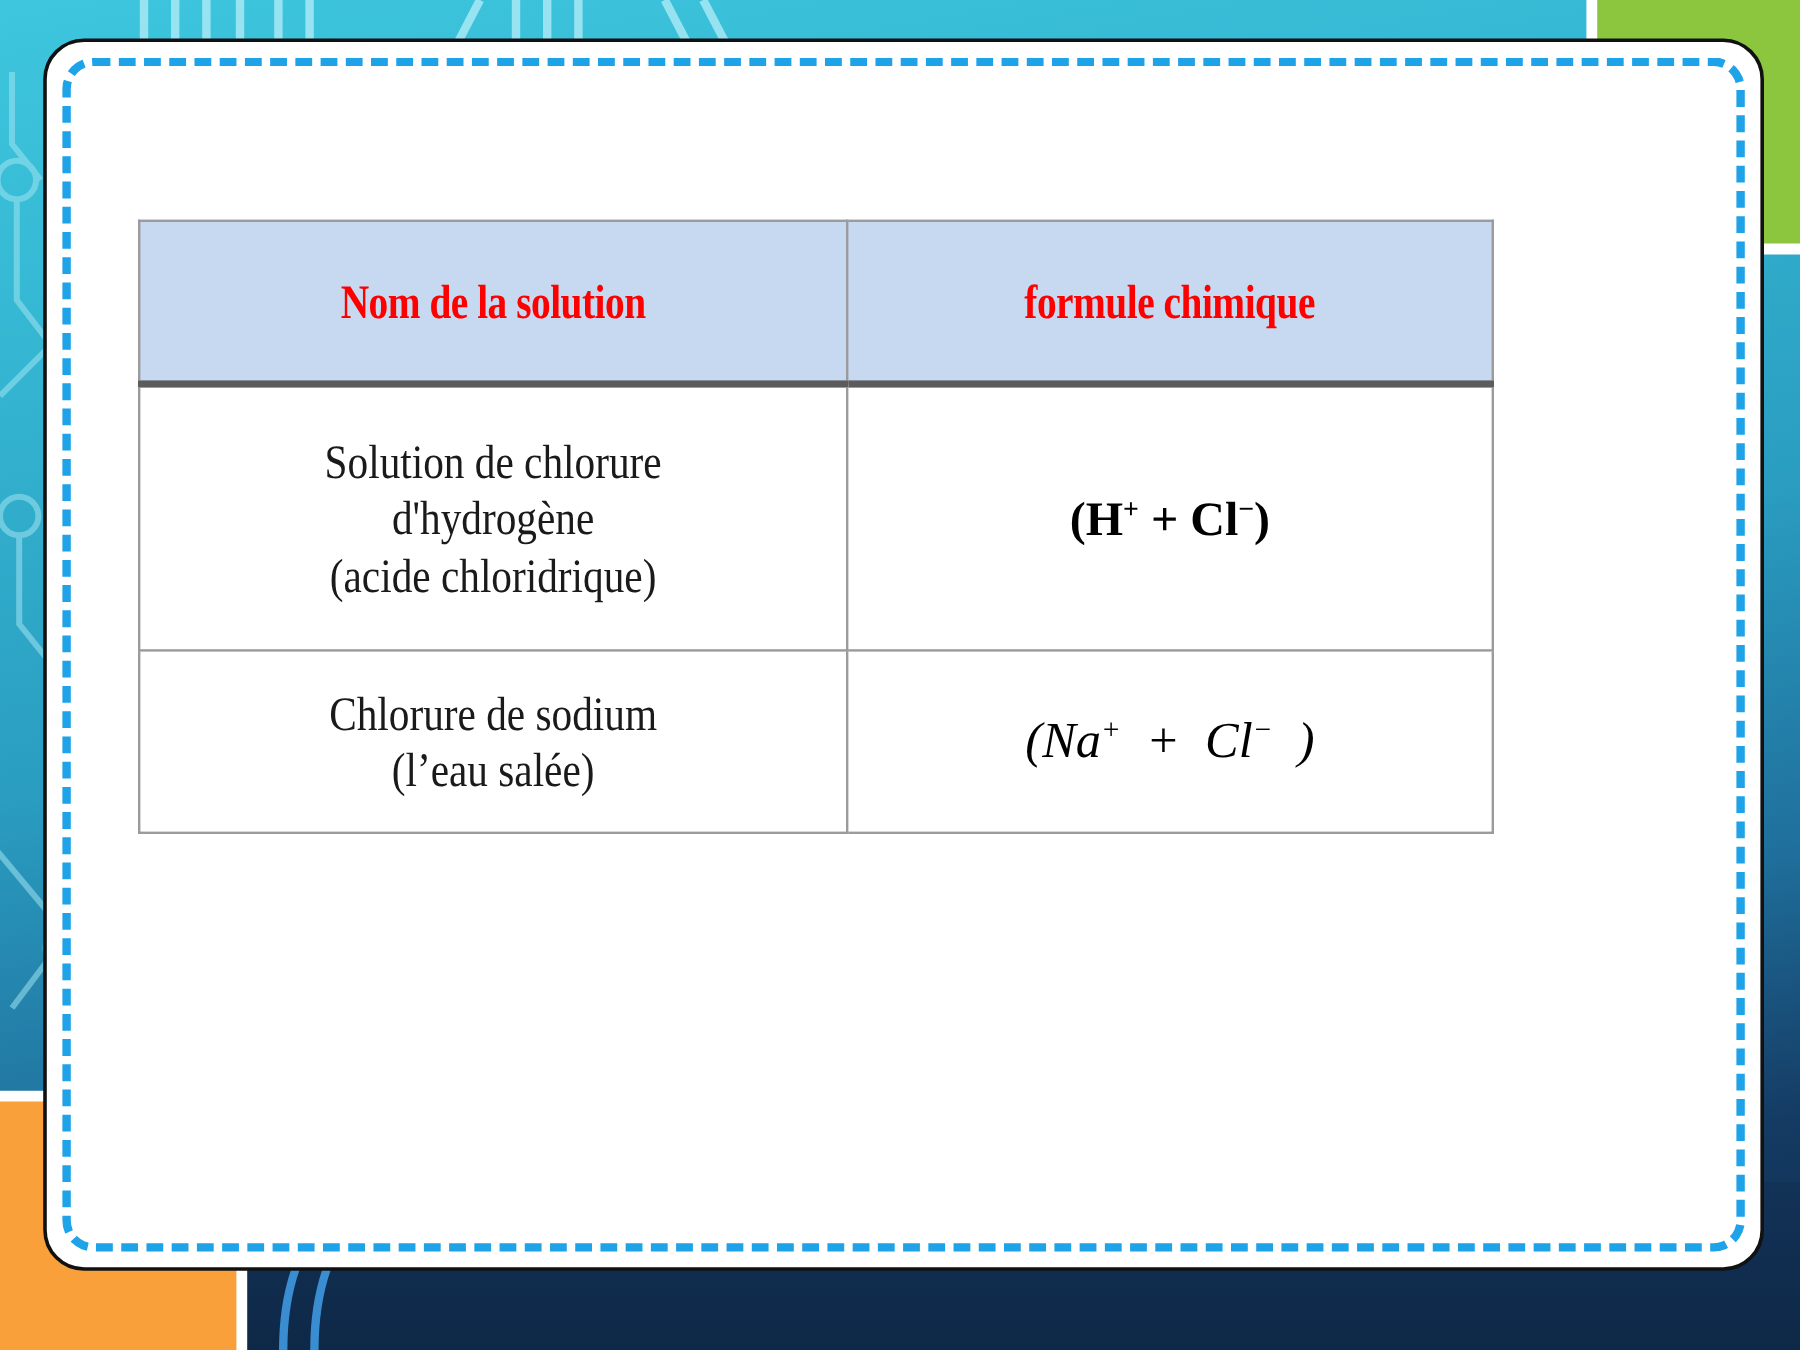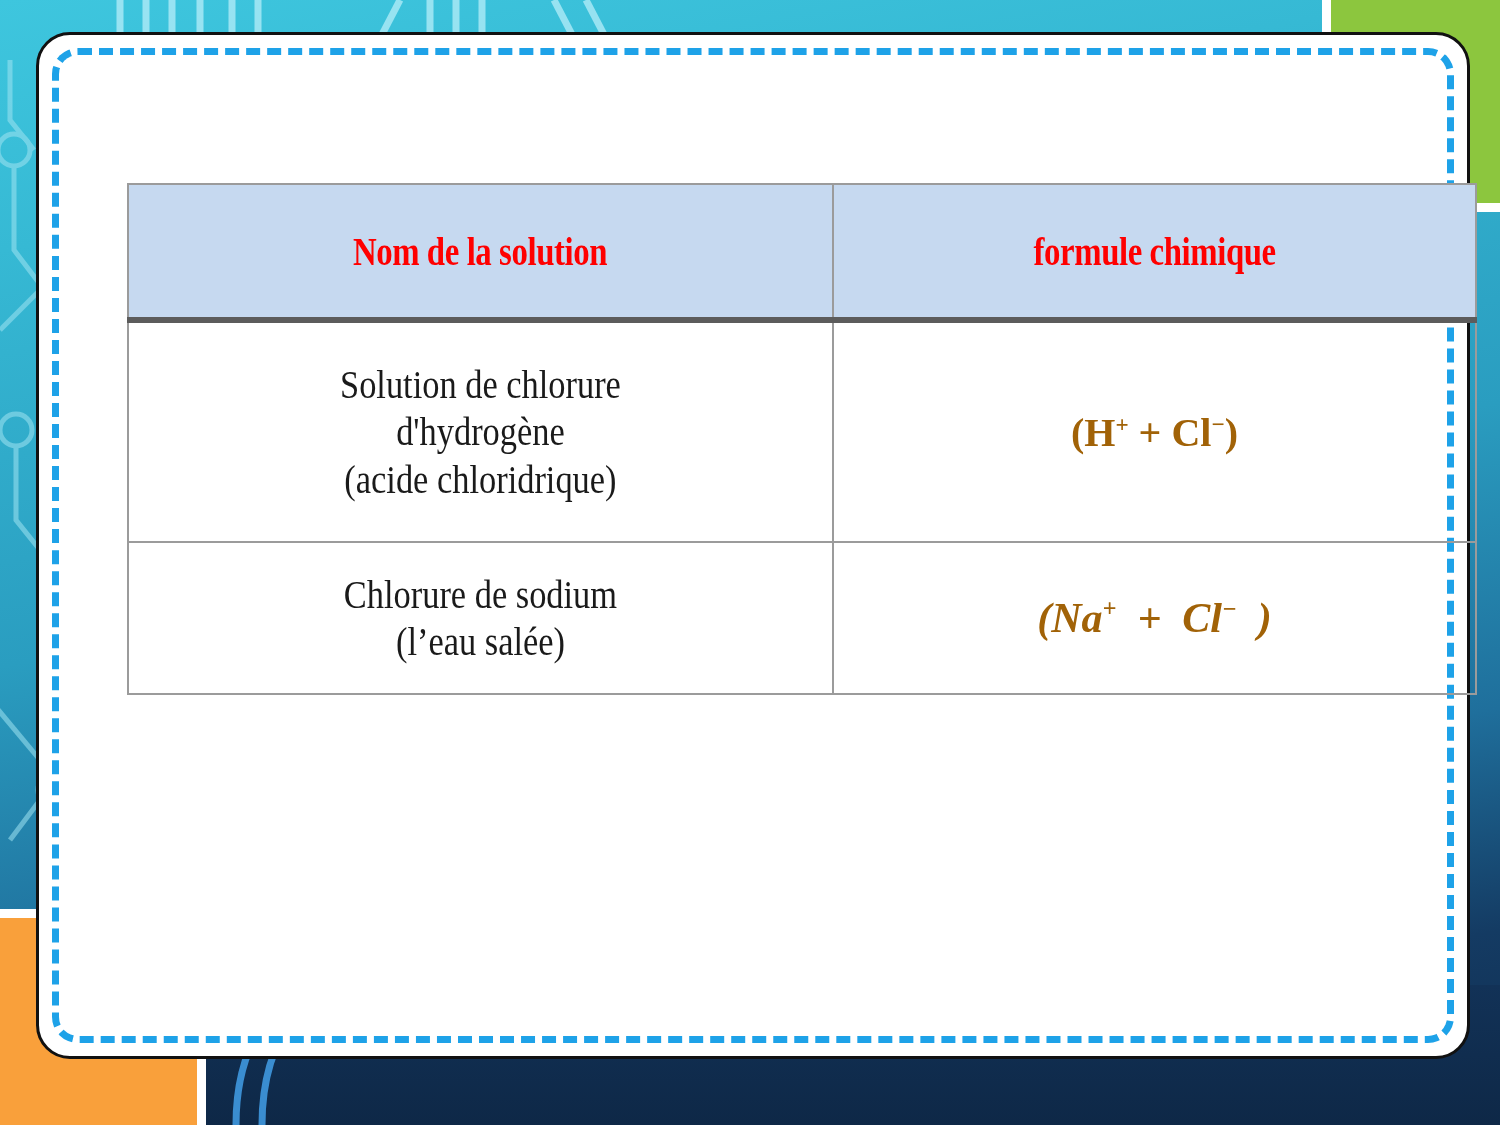--- a/index.html
+++ b/index.html
@@ -98,23 +98,23 @@
     right: 13px;
     bottom: 13px;
     border: 7px dashed #1ea2e8;
     border-radius: 26px;
     pointer-events: none;
   }
 
   
   .tbl-wrap {
     position: absolute;
-    left: 88px;
+    left: 76px;
     top: 148px;
-    width: 1350px;
+    width: 1130px;
   }
   table.chem {
     border-collapse: collapse;
     width: 100%;
     table-layout: fixed;
   }
   table.chem td, table.chem th {
     border: 2px solid #9b9b9b;
     text-align: center;
     vertical-align: middle;
@@ -144,29 +144,29 @@
     color: #1a1a1a;
     padding: 10px 14px;
     font-family: "Liberation Serif", serif;
   }
   .cell-name .ln {
     display: block;
     transform: scaleX(.86);
   }
   .cell-formula {
     font-size: 40px;
-    color: #a16207;
+    color: #000000;
     font-weight: bold;
     font-family: "Liberation Serif", serif;
     padding: 10px 14px;
     white-space: nowrap;
   }
   .cell-formula.math {
     font-style: italic;
-    font-weight: bold;
+    font-weight: normal;
     font-size: 42px;
   }
   sup, sub { font-size: 0.58em; line-height: 0; }
   sup { vertical-align: super; }
 
   .stack {
     display: inline-flex;
     flex-direction: column;
     vertical-align: middle;
     font-size: 0.55em;

